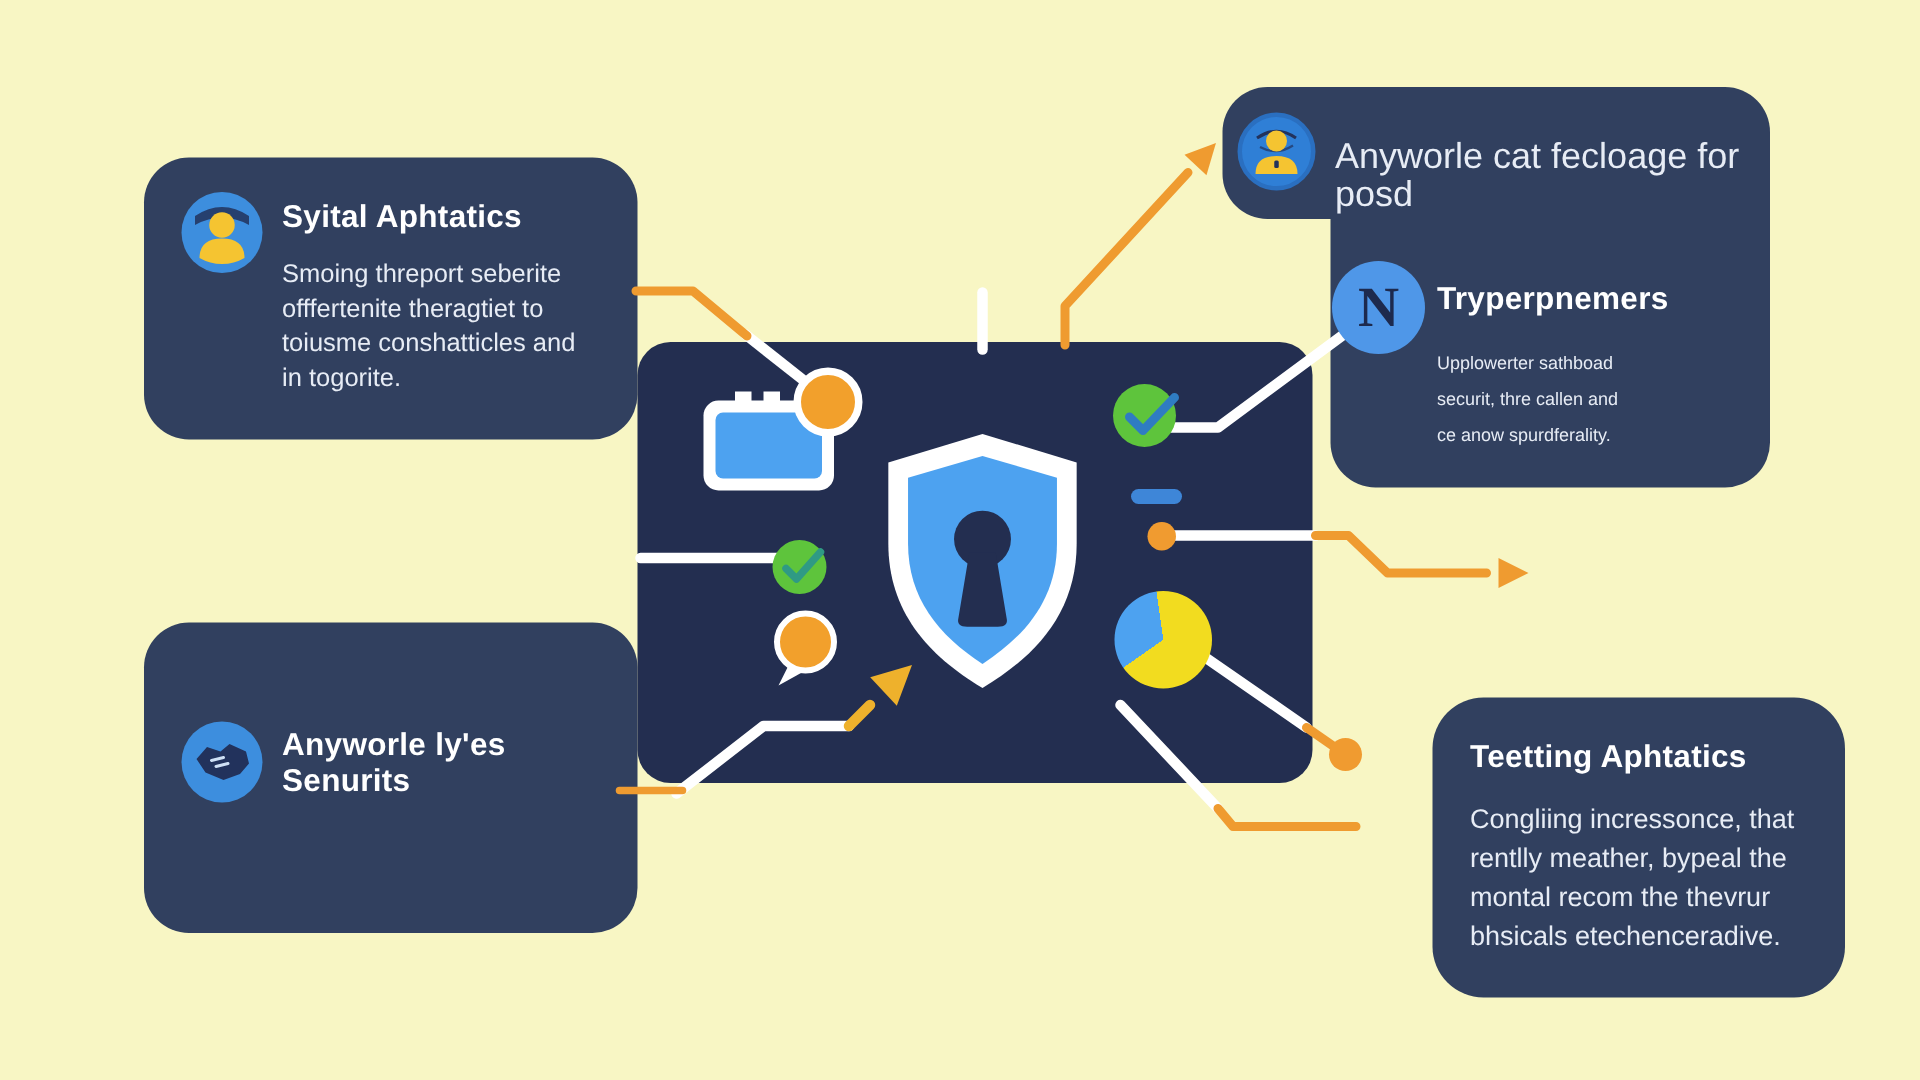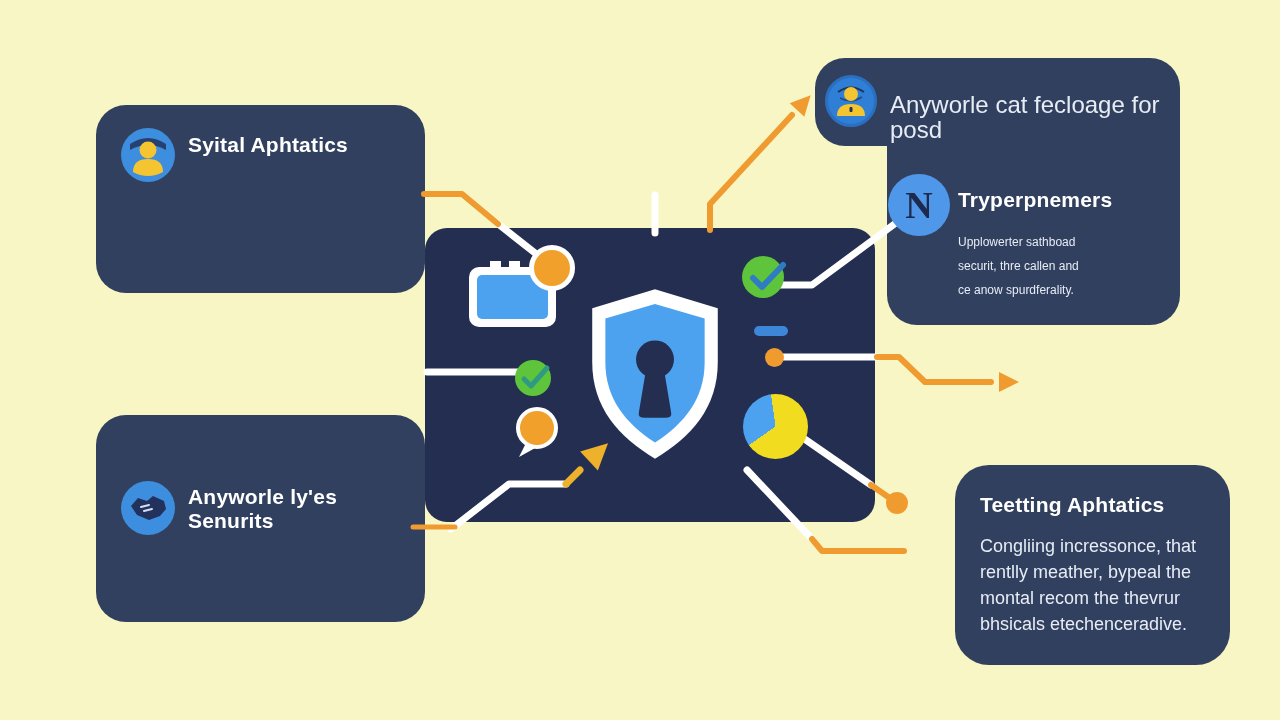--- a/index.html
+++ b/index.html
@@ -16,20 +16,24 @@
   .connector-layer{position:absolute;left:0;top:0;z-index:2;pointer-events:none;}
   .dot{position:absolute;border-radius:50%;z-index:3;}
 </style>
 </head>
 <body>
 
 <div class="canvas">
 
   <div class="card" style="left:96px;top:105px;width:329px;height:188px;border-radius:30px;">
     <div class="abs card-title" style="left:92px;top:28px;width:230px;">Syital Aphtatics</div>
+    <div class="abs card-body" style="left:92px;top:66px;width:235px;">Smoing threport seberite
+offfertenite theragtiet to
+toiusme conshatticles and
+in togorite.</div>
   </div>
 
   <div class="card" style="left:96px;top:415px;width:329px;height:207px;border-radius:30px;">
     <div class="abs card-title" style="left:92px;top:70px;width:235px;">Anyworle ly'es Senurits</div>
   </div>
 
   <div class="card" style="left:815px;top:58px;width:365px;height:88px;border-radius:30px 30px 0 30px;">
     <div class="abs card-body" style="left:75px;top:34px;width:285px;font-size:24px;line-height:25px;">Anyworle cat fecloage for posd
 eleinaclc mansebun emportor.</div>
   </div>

